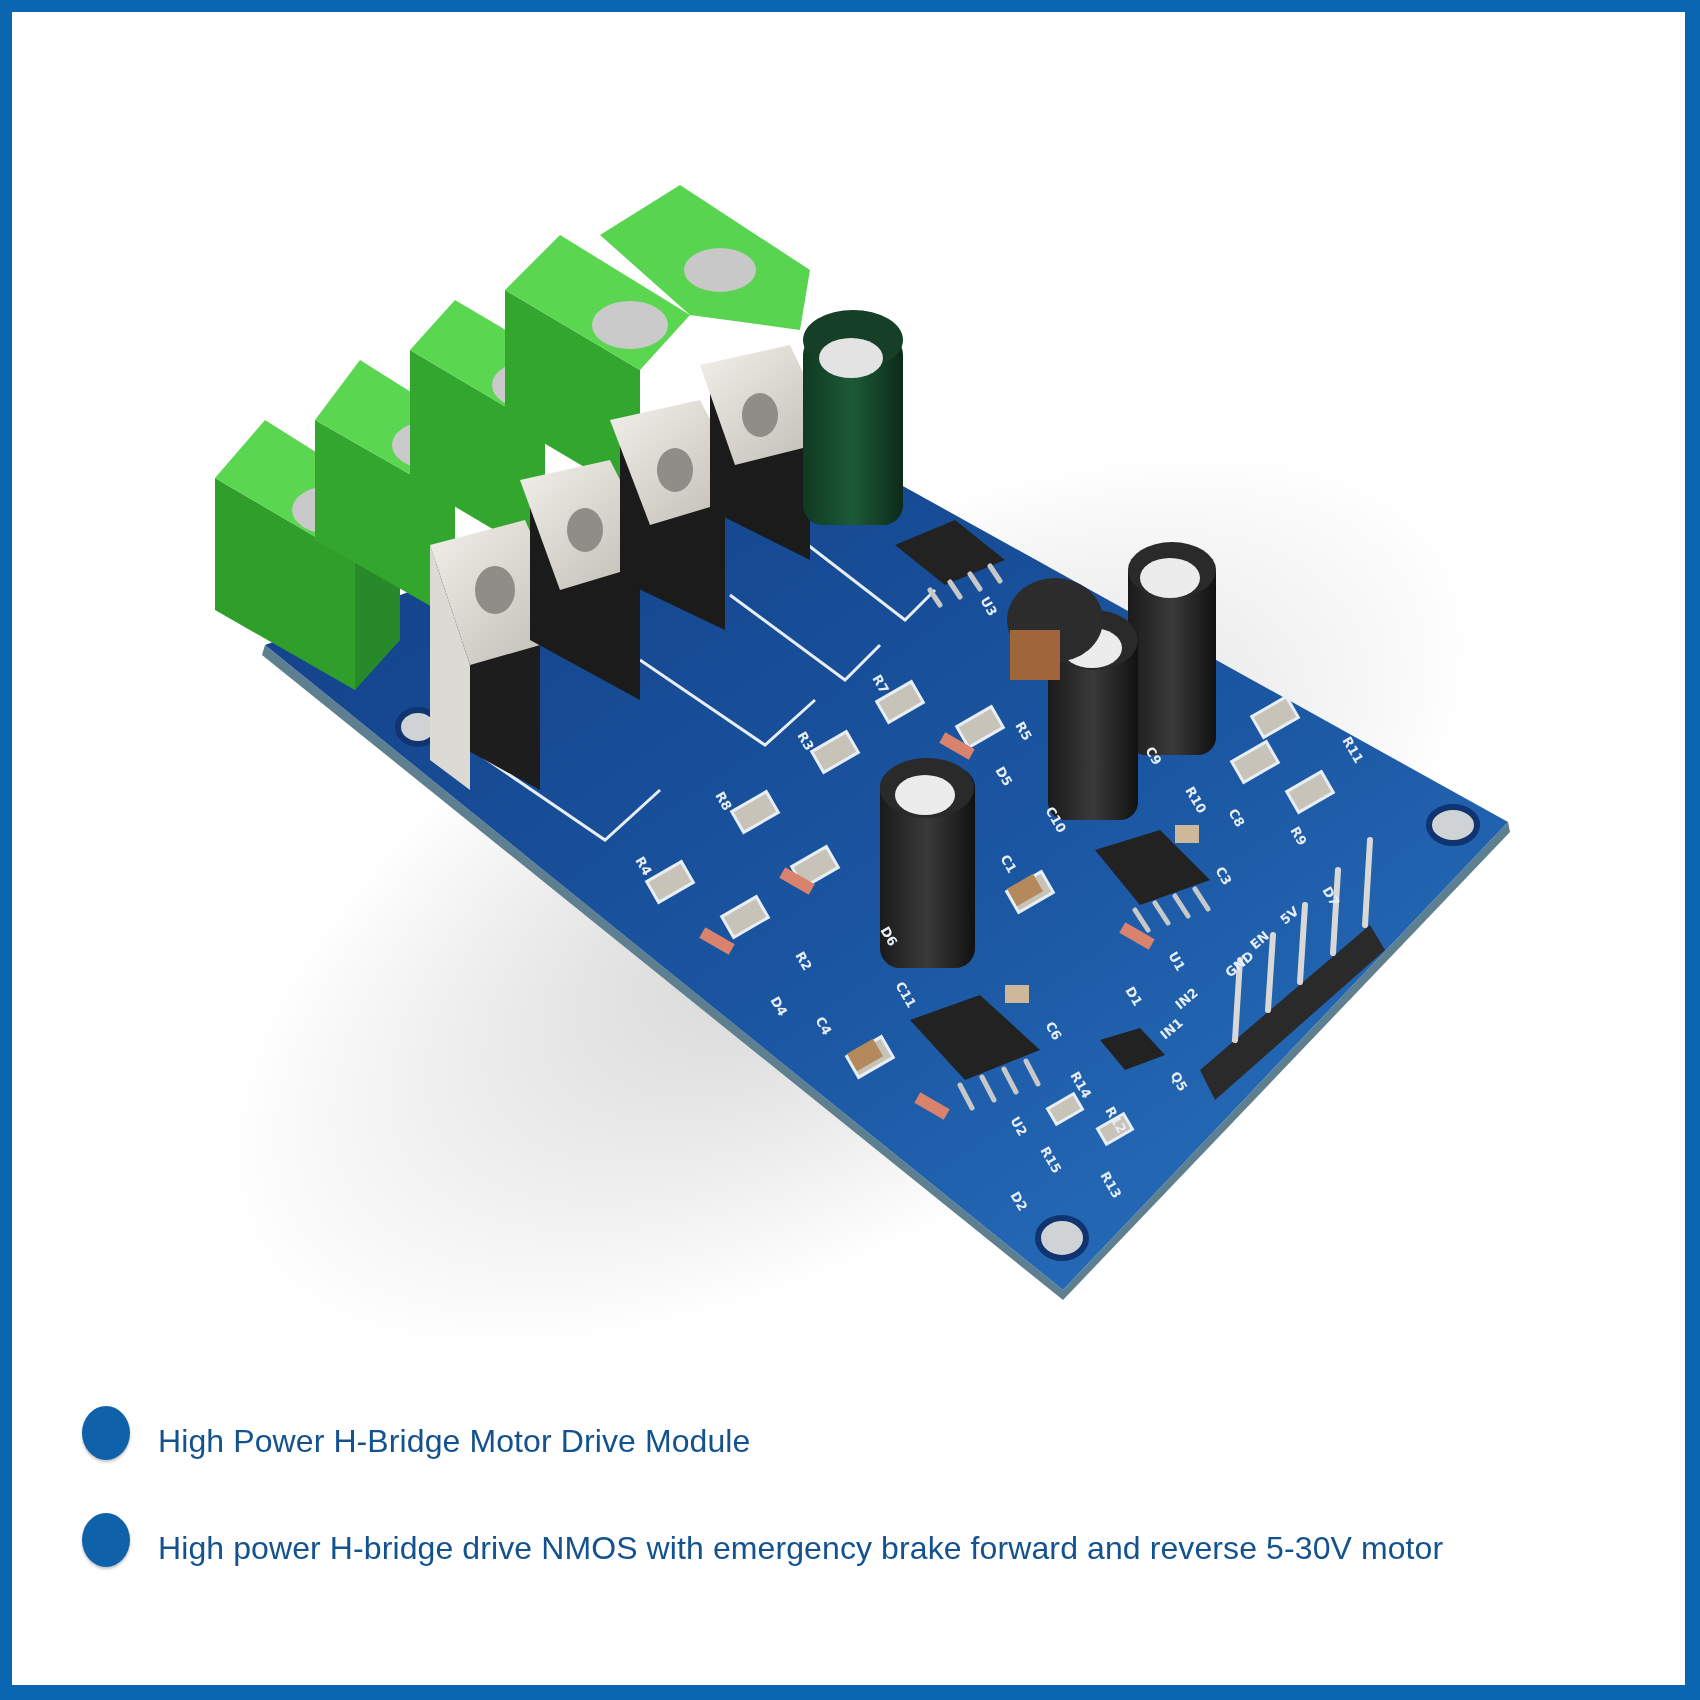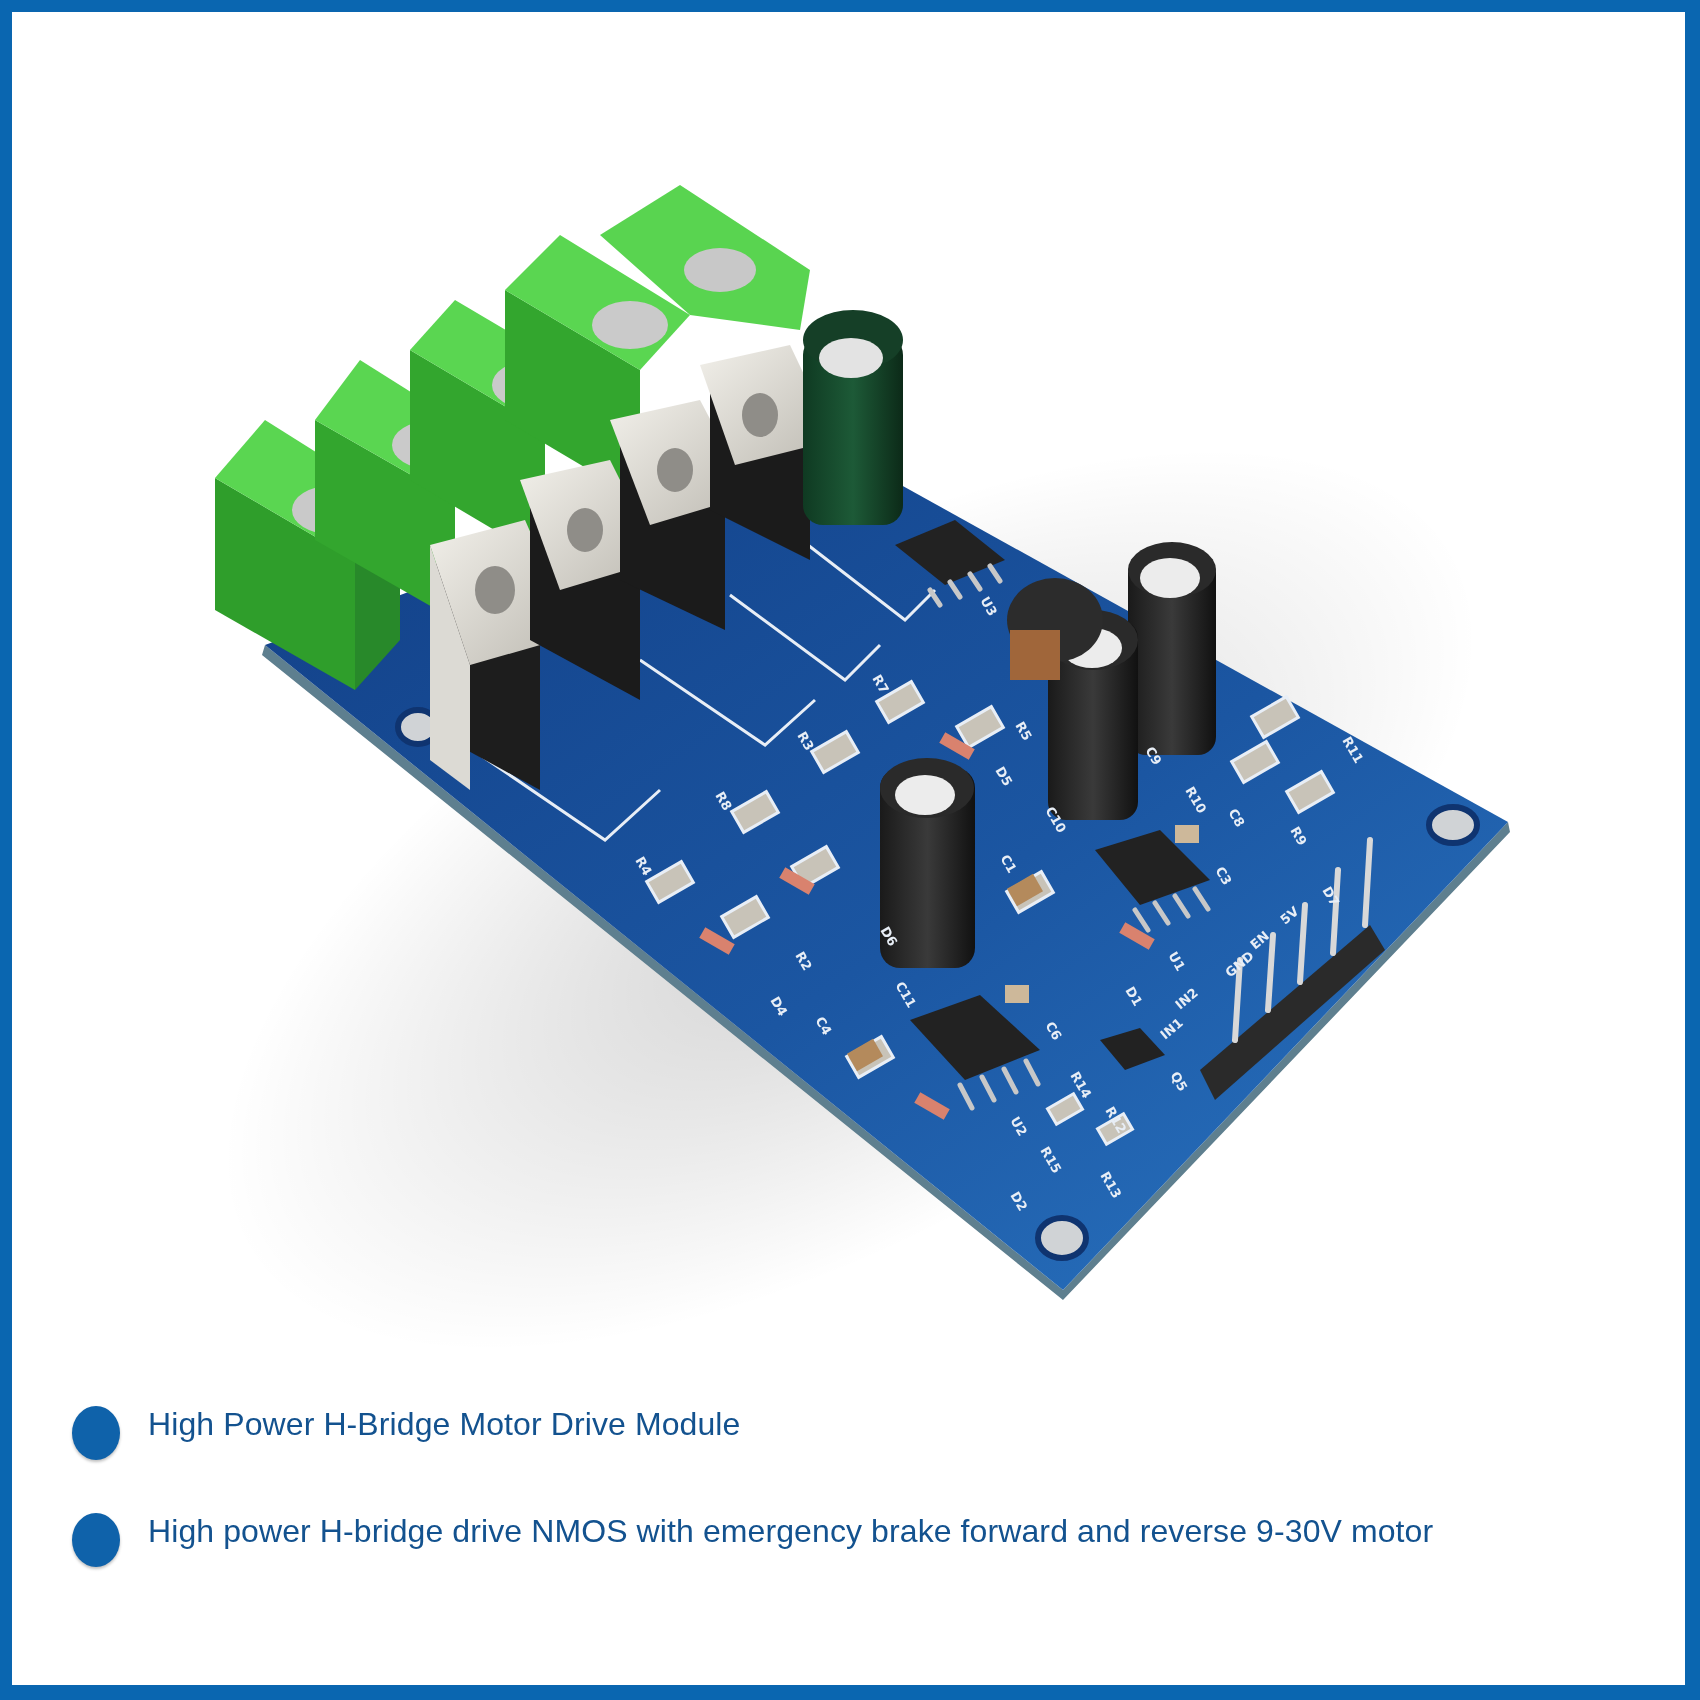--- a/index.html
+++ b/index.html
@@ -4,21 +4,21 @@
 <style>
   html, body { margin: 0; padding: 0; background: #ffffff; }
   body { width: 1700px; height: 1700px; position: relative; overflow: hidden; }
   .frame {
     position: absolute; left: 0; top: 0; width: 1700px; height: 1700px;
     box-sizing: border-box; border: 12px solid #0a66b0; border-right-width: 15px; border-bottom-width: 15px;
     background: #ffffff;
   }
   .photo { position: absolute; left: 0; top: 0; width: 1700px; height: 1700px; }
   .bullets { position: absolute; left: 0; top: 0; width: 1700px; }
-  .bullet-row { position: absolute; left: 72px; display: flex; align-items: flex-start; }
+  .bullet-row { position: absolute; left: 82px; display: flex; align-items: flex-end; }
   .bullet-dot {
     width: 48px; height: 54px; border-radius: 50%;
     background: #0f62aa; box-shadow: 0 2px 3px rgba(0,0,0,0.25);
     flex: 0 0 auto;
   }
   .bullet-text {
     margin-left: 28px; font-family: "Liberation Sans", sans-serif; font-size: 32px;
     color: #13528f; white-space: nowrap; letter-spacing: 0.1px;
   }
   .silk { font-family: "DejaVu Sans", sans-serif; font-weight: bold; fill: #e8eef6; font-size: 13px; }
@@ -269,15 +269,15 @@
   </g>
 </svg>
 
 <div class="bullets">
   <div class="bullet-row" style="top:1406px;">
     <span class="bullet-dot"></span>
     <span class="bullet-text">High Power H-Bridge Motor Drive Module</span>
   </div>
   <div class="bullet-row" style="top:1513px;">
     <span class="bullet-dot"></span>
-    <span class="bullet-text">High power H-bridge drive NMOS with emergency brake forward and reverse 9-30V motor</span>
+    <span class="bullet-text">High power H-bridge drive NMOS with emergency brake forward and reverse 5-30V motor</span>
   </div>
 </div>
 
 </body></html>

